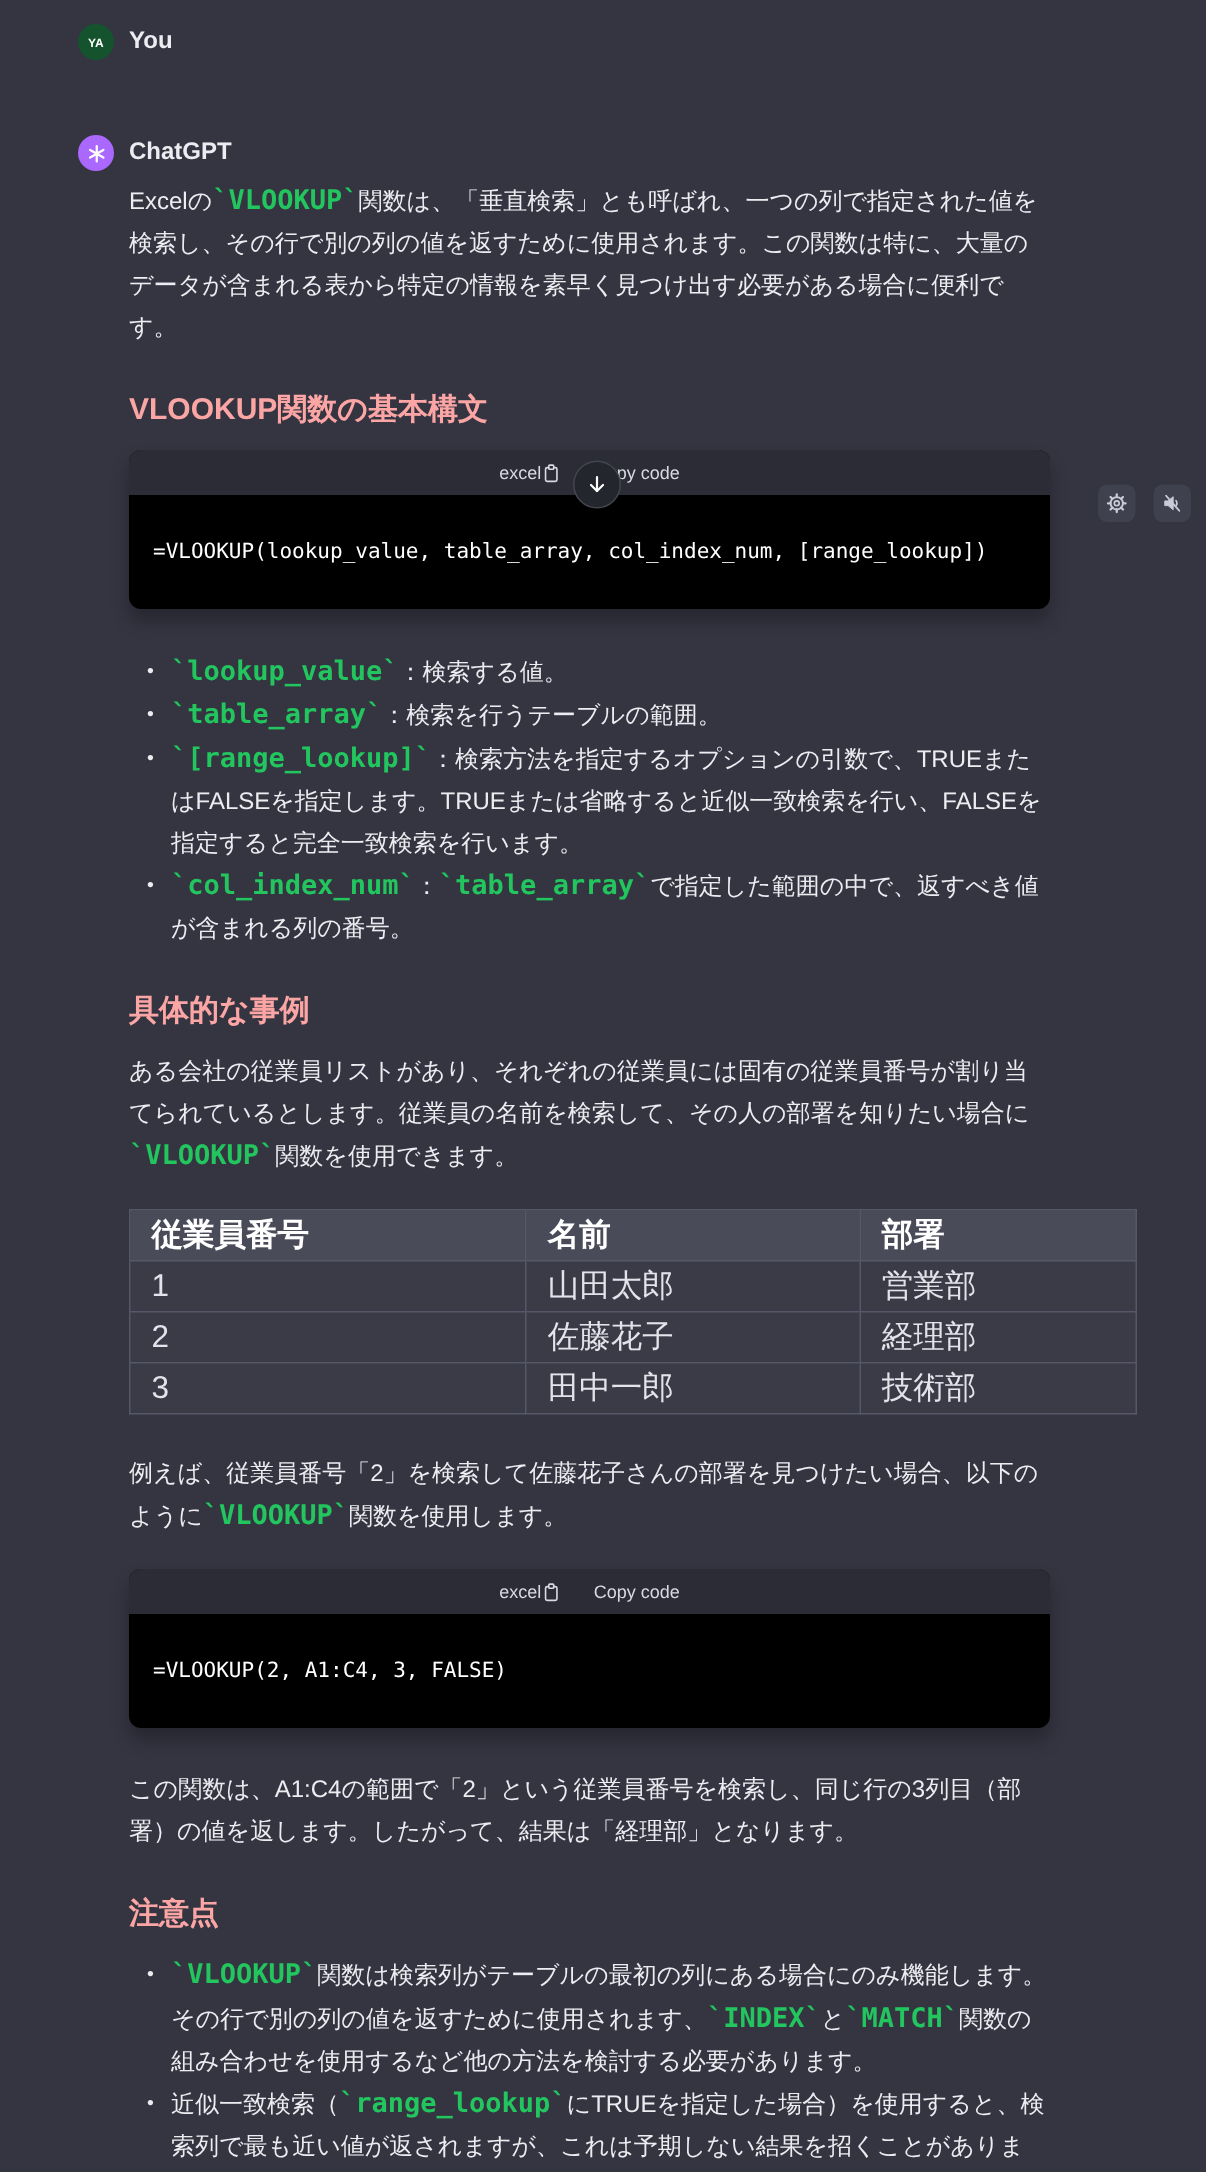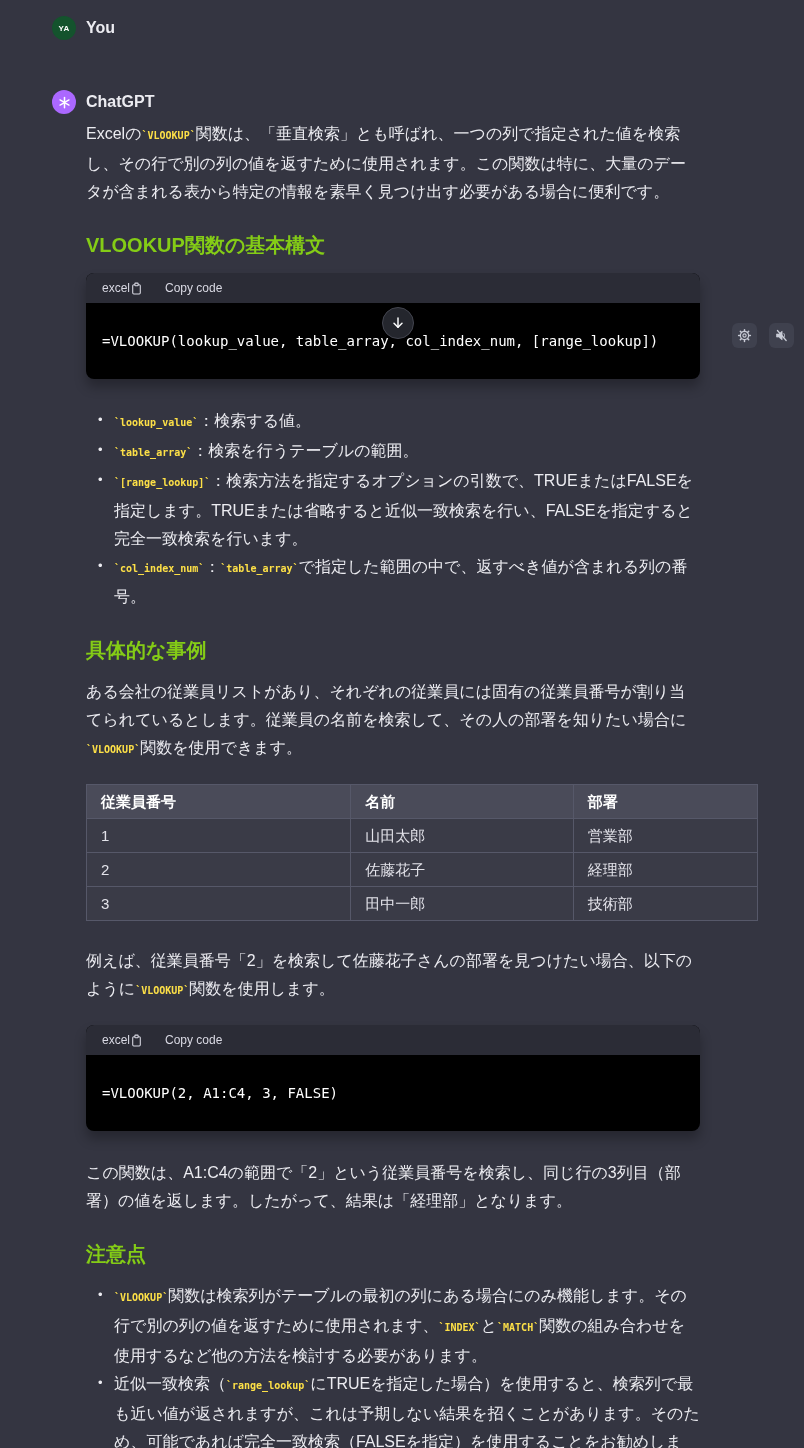--- a/index.html
+++ b/index.html
@@ -23,51 +23,51 @@
     font-size: 8px; font-weight: bold; color: #fff;
   }
   .avatar-user { background: #14532d; letter-spacing: .2px; }
   .avatar-ai { background: #ab68ff; }
   .name { font-weight: bold; line-height: 24px; margin-bottom: 6px; color: #ececf1; }
 
   p, li { line-height: 28px; color: #ececf1; }
   p { margin: 0 0 20px; }
   .ic {
     font-family: "DejaVu Sans Mono", monospace;
-    font-weight: bold; font-size: 10px; color: #fde047;
-  }
-  h3 { font-size: 20px; font-weight: 700; margin: 26px 0 14px; color: #84cc16; }
+    font-weight: bold; font-size: 18px; color: #22c55e;
+  }
+  h3 { font-size: 20px; font-weight: 700; margin: 26px 0 14px; color: #fca5a5; }
 
   .codeblock {
     background: #000; border-radius: 8px; overflow: hidden;
     margin: 0 0 28px; box-shadow: 0 8px 12px rgba(0,0,0,.28);
   }
   .codeblock-header {
     background: #2b2c36; height: 30px;
-    display: flex; align-items: center; justify-content: flex-start;
+    display: flex; align-items: center; justify-content: center;
     padding: 0 16px; font-size: 12px; color: #d9d9e3;
   }
   .copy-btn {
     display: flex; align-items: center; gap: 22px;
     color: #d9d9e3; font-size: 12px; cursor: pointer; background: none; border: none;
     font-family: "Liberation Sans", sans-serif;
   }
   .codeblock-body {
     padding: 28px 16px; font-family: "DejaVu Sans Mono", monospace;
     font-size: 14px; line-height: 20px; color: #fff; white-space: pre;
   }
 
   ul.plist { list-style: none; margin: 12px 0 22px; padding-left: 10px; }
   ul.plist li { position: relative; padding-left: 18px; }
   ul.plist li::before {
     content: "•"; position: absolute; left: 2px; top: -1px;
     font-size: 13px; line-height: 28px; color: #ececf1;
   }
 
-  table.tbl { border-collapse: collapse; width: 672px; margin: 16px 0 26px; font-size: 15px; }
+  table.tbl { border-collapse: collapse; width: 672px; margin: 16px 0 26px; font-size: 21px; }
   table.tbl th, table.tbl td {
     border: 1px solid #565869; text-align: left;
     padding: 7px 14px; line-height: 19px;
   }
   table.tbl th { background: #4a4b59; font-weight: bold; color: #fff; }
   table.tbl td { background: #3a3b47; color: #e3e3ea; }
   table.tbl col.c1 { width: 241px; } table.tbl col.c2 { width: 203px; } table.tbl col.c3 { width: 168px; }
 
   .scroll-down {
     position: absolute; left: 382px; top: 307px; z-index: 6;

